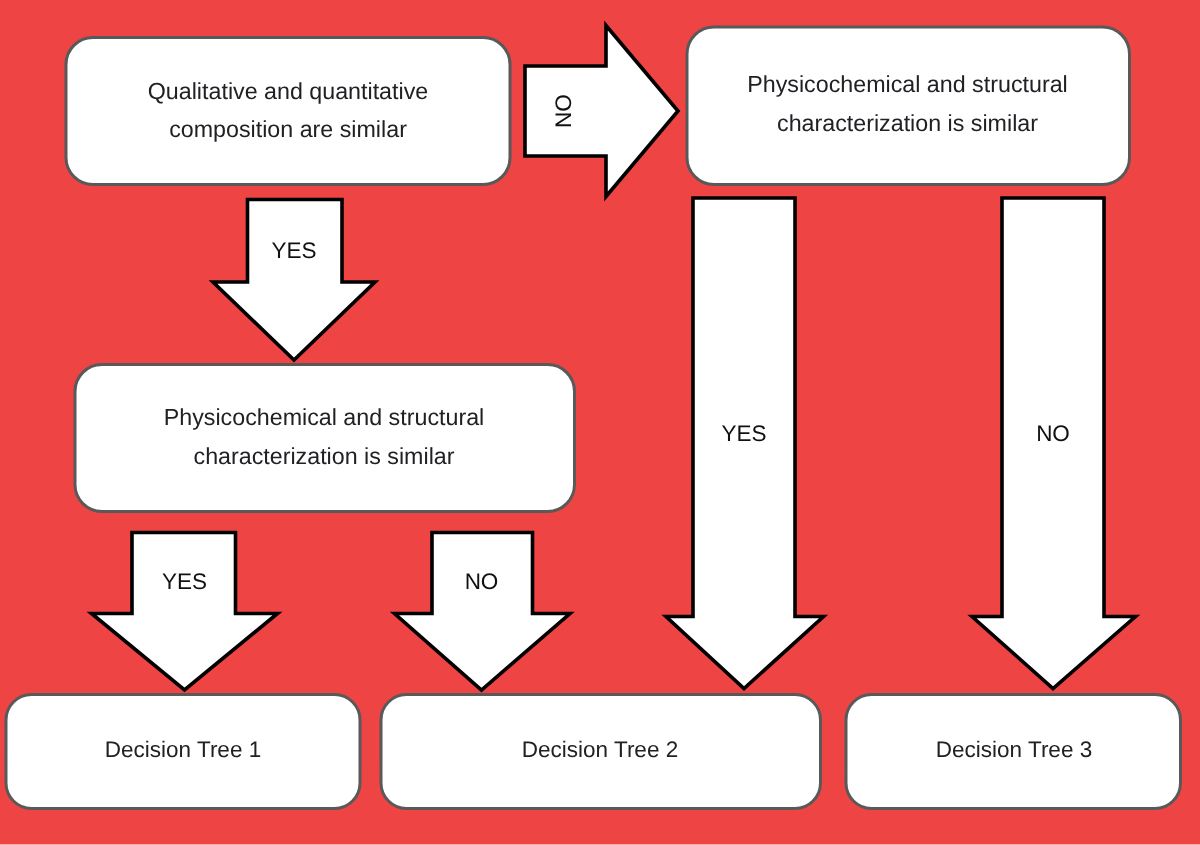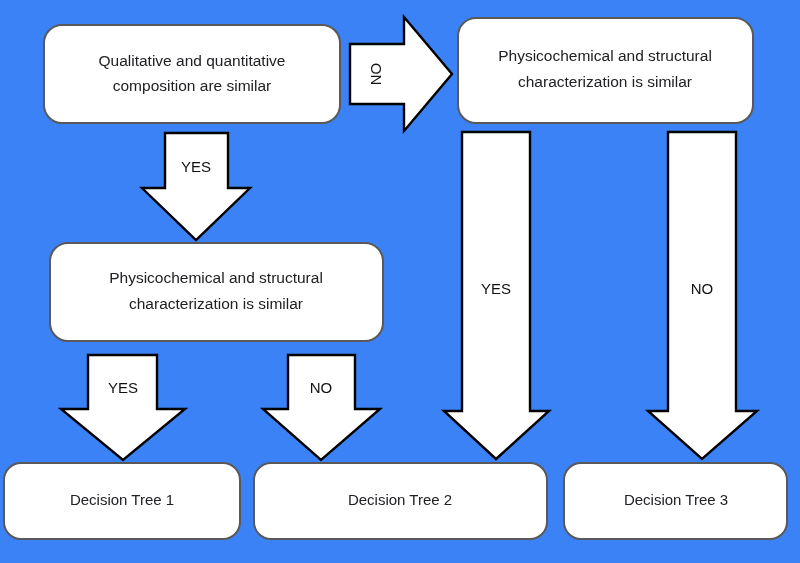--- a/index.html
+++ b/index.html
@@ -7,21 +7,21 @@
     padding: 0;
     background: #ffffff;
   }
   body {
     font-family: "Liberation Sans", sans-serif;
   }
   #flowchart-root {
     position: relative;
     width: 800px;
     height: 563px;
-    background: #3b82f6;
+    background: #ef4444;
     overflow: hidden;
   }
   svg#flow-svg {
     display: block;
     width: 800px;
     height: 563px;
   }
   .node-box {
     fill: #ffffff;
     stroke: #595959;

